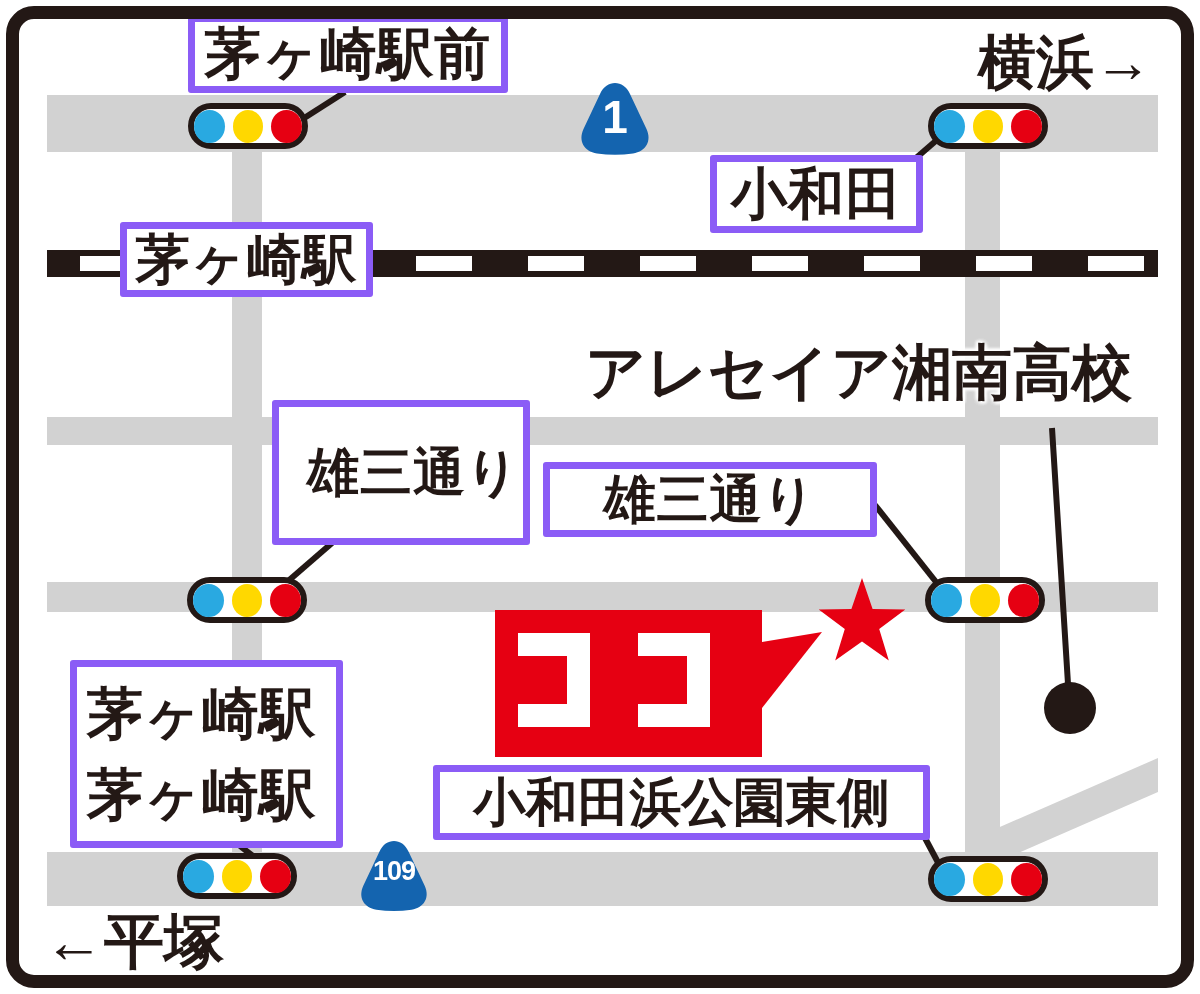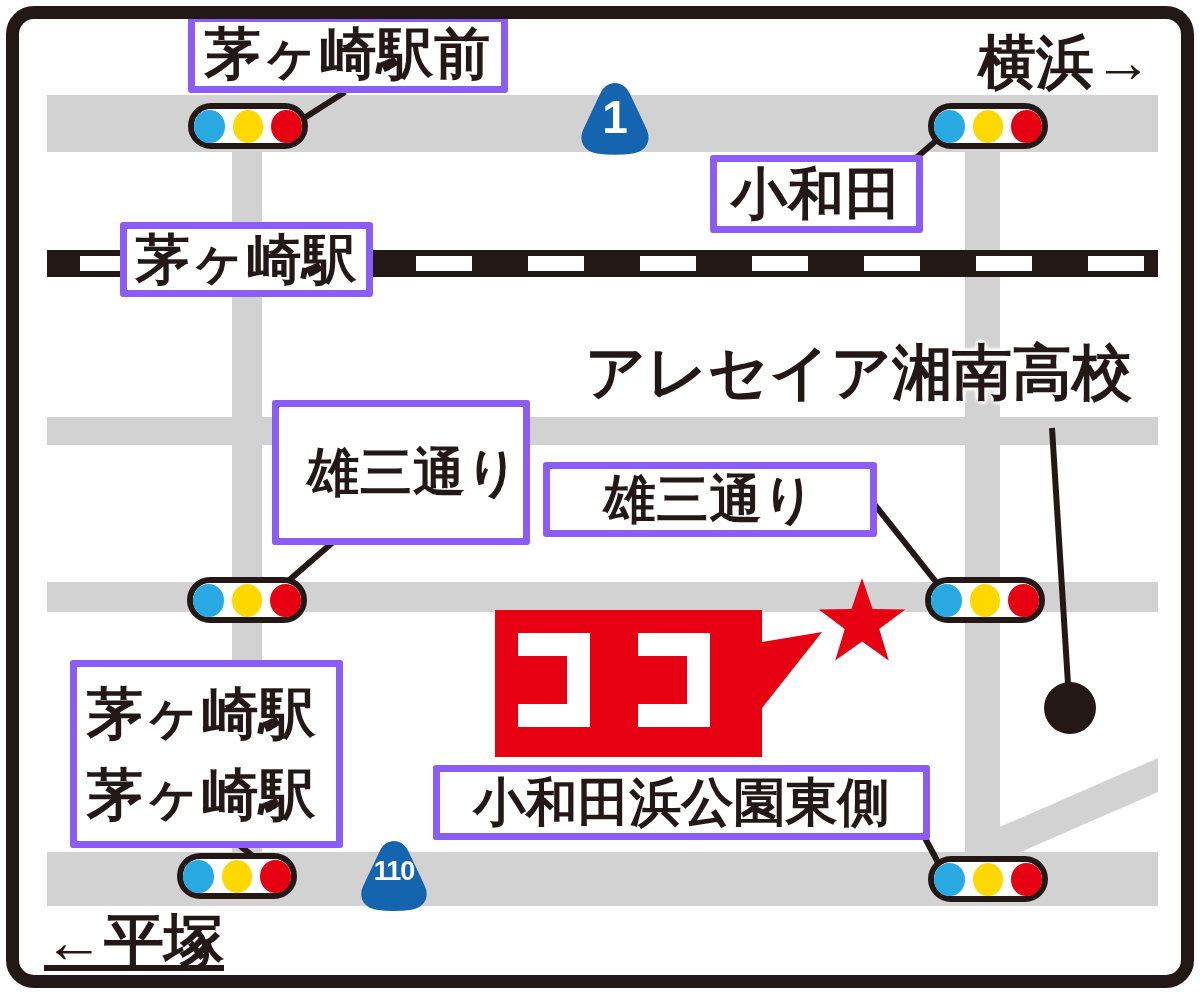--- a/index.html
+++ b/index.html
@@ -76,21 +76,21 @@
   <div class="shield" style="left:575px;top:80px;width:80px;height:78px;">
     <svg viewBox="0 0 80 78">
         <path fill="#1464af" d="M40 3 C46 3 51.5 6.5 55 14 L71.5 49 C77 61 71 71.5 58 73.5 C46 75.3 34 75.3 22 73.5 C9 71.5 3 61 8.5 49 L25 14 C28.5 6.5 34 3 40 3 Z"></path>
       </svg>
     <span style="font-size:46px;">1</span>
   </div>
   <div class="shield" style="left:355px;top:838px;width:78px;height:70px;">
     <svg viewBox="0 0 80 78">
         <path fill="#1464af" d="M40 3 C46 3 51.5 6.5 55 14 L71.5 49 C77 61 71 71.5 58 73.5 C46 75.3 34 75.3 22 73.5 C9 71.5 3 61 8.5 49 L25 14 C28.5 6.5 34 3 40 3 Z"></path>
       </svg>
-    <span style="font-size:27px;letter-spacing:-1px;">110</span>
+    <span style="font-size:27px;letter-spacing:-1px;">109</span>
   </div>
 
   <div class="here">
     <span class="hidden-text">ココ</span>
     <div class="glyph" style="left:23px;"></div>
     <div class="glyph" style="left:143px;"></div>
   </div>
 
   <div class="tl" style="left:188px;top:103px;">
     <i class="b"></i>
@@ -140,17 +140,17 @@
   </div>
   <div class="lbox left" style="left:70px;top:660px;width:273px;height:188px;font-size:56px;padding-left:10px;line-height:1.45;">
     <span>茅ヶ崎駅</span>
     <span>茅ヶ崎駅</span>
   </div>
   <div class="lbox center" style="left:433px;top:765px;width:497px;height:75px;font-size:52px;letter-spacing:0;">
     <span>小和田浜公園東側</span>
   </div>
 
   <div class="freetext" style="left:950px;top:24px;font-size:58px;margin-left:28px;">横浜→</div>
-  <div class="freetext" style="left:44px;top:902px;font-size:60px;text-decoration:underline;">←平塚</div>
+  <div class="freetext" style="left:44px;top:902px;font-size:60px;">←平塚</div>
   <div class="freetext halo" style="left:585px;top:333px;font-size:60px;text-align:right;">アレセイア湘南高校</div>
 
   <div class="frame"></div>
 </div>
 
 </body></html>

